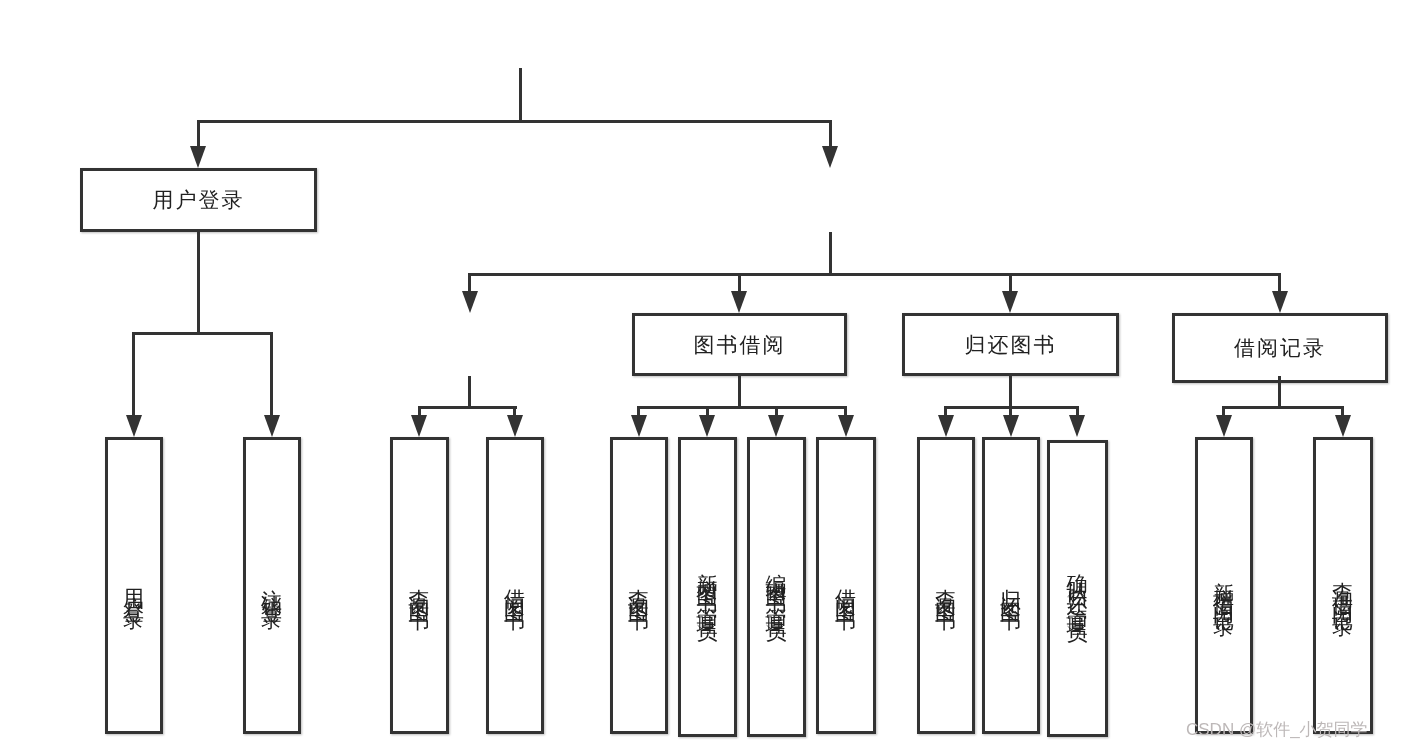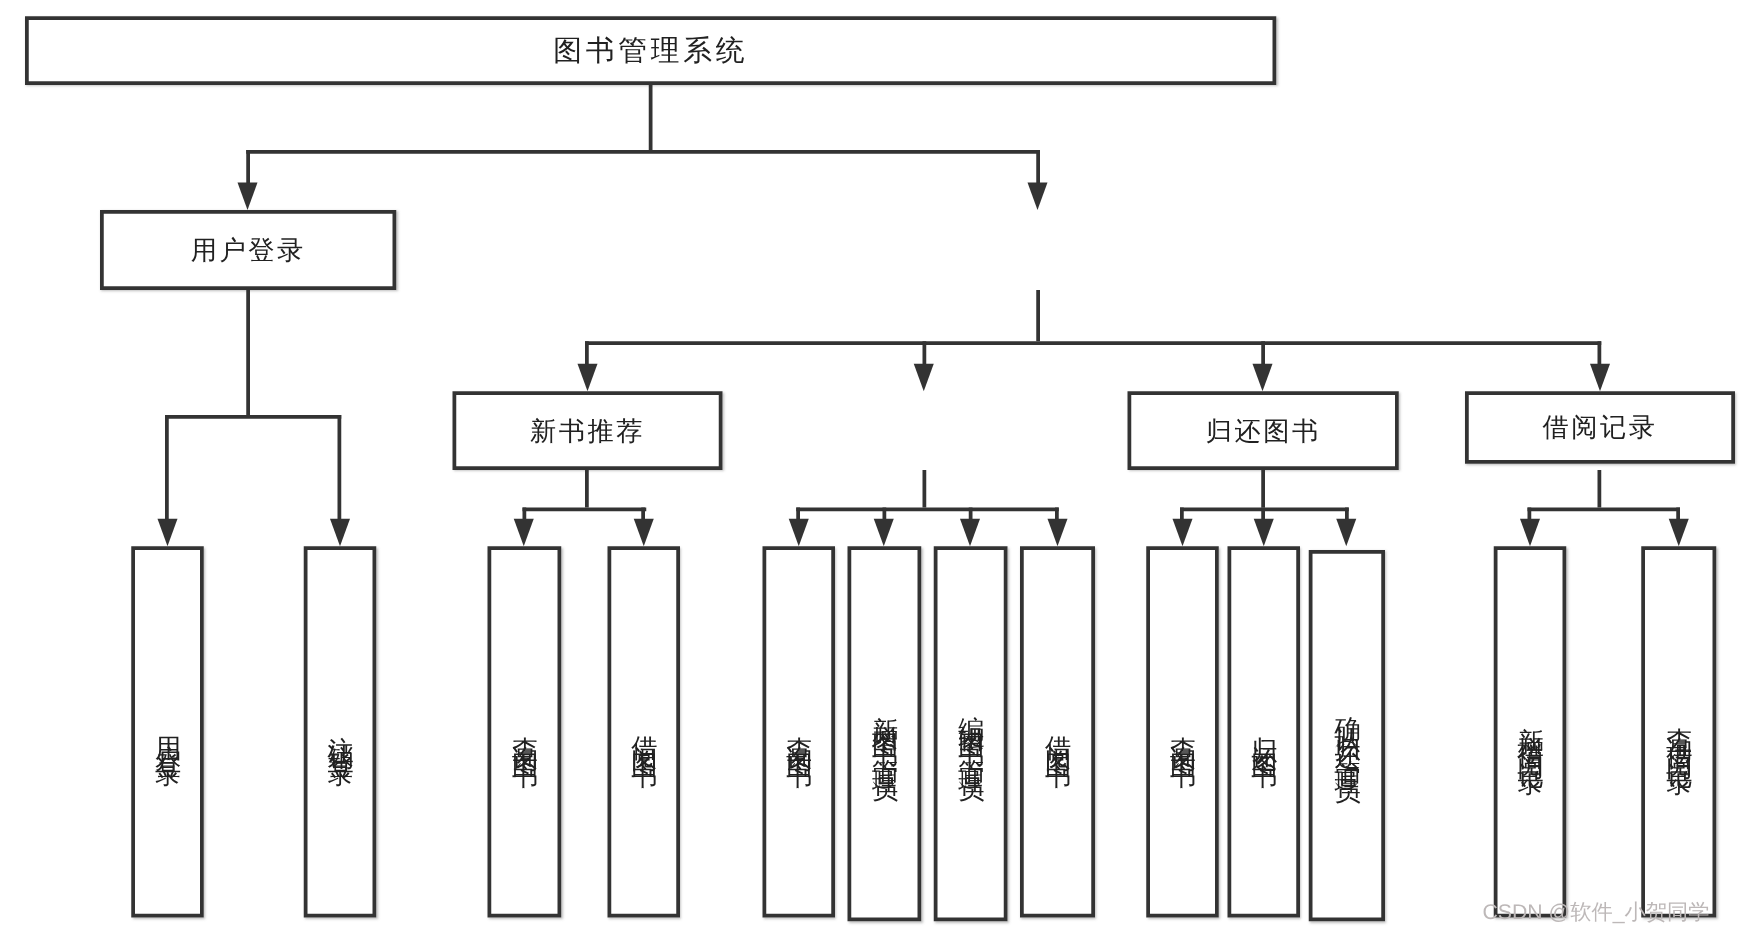--- a/index.html
+++ b/index.html
@@ -51,23 +51,20 @@
     font-size: 17px;
     color: #bdb8b8;
     white-space: nowrap;
   }
 </style>
 </head>
 <body>
 
 <div id="canvas">
 
-  <div class="node" id="root-node" style="left:20px; top:13px; width:1001px; height:55px;">
-    <span class="hlabel">图书管理系统</span>
-  </div>
 
   <div class="line" style="left:519px; top:68px; width:3px; height:52px;"></div>
   <div class="line" style="left:197px; top:120px; width:635px; height:3px;"></div>
   <div class="line" style="left:197px; top:120px; width:3px; height:28px;"></div>
   <div class="arrow" style="left:190px; top:146px;"></div>
   <div class="line" style="left:829px; top:120px; width:3px; height:28px;"></div>
   <div class="arrow" style="left:822px; top:146px;"></div>
 
   <div class="node" style="left:80px; top:168px; width:237px; height:64px;">
     <span class="hlabel">用户登录</span>
@@ -84,27 +81,27 @@
   <div class="line" style="left:468px; top:273px; width:813px; height:3px;"></div>
   <div class="line" style="left:468px; top:273px; width:3px; height:20px;"></div>
   <div class="arrow" style="left:462px; top:291px;"></div>
   <div class="line" style="left:738px; top:273px; width:3px; height:20px;"></div>
   <div class="arrow" style="left:731px; top:291px;"></div>
   <div class="line" style="left:1009px; top:273px; width:3px; height:20px;"></div>
   <div class="arrow" style="left:1002px; top:291px;"></div>
   <div class="line" style="left:1278px; top:273px; width:3px; height:20px;"></div>
   <div class="arrow" style="left:1272px; top:291px;"></div>
 
-  <div class="node" style="left:362px; top:313px; width:216px; height:63px;">
-    <span class="hlabel">新书推荐</span>
+  <div class="node" style="left:632px; top:313px; width:215px; height:63px;">
+    <span class="hlabel">图书借阅</span>
   </div>
   <div class="node" style="left:902px; top:313px; width:217px; height:63px;">
     <span class="hlabel">归还图书</span>
   </div>
-  <div class="node" style="left:1172px; top:313px; width:216px; height:58px;">
+  <div class="node" style="left:1172px; top:313px; width:216px; height:70px;">
     <span class="hlabel">借阅记录</span>
   </div>
 
   <div class="line" style="left:468px; top:376px; width:3px; height:30px;"></div>
   <div class="line" style="left:418px; top:406px; width:99px; height:3px;"></div>
   <div class="line" style="left:418px; top:406px; width:3px; height:11px;"></div>
   <div class="arrow" style="left:411px; top:415px;"></div>
   <div class="line" style="left:513px; top:406px; width:3px; height:11px;"></div>
   <div class="arrow" style="left:507px; top:415px;"></div>
 

